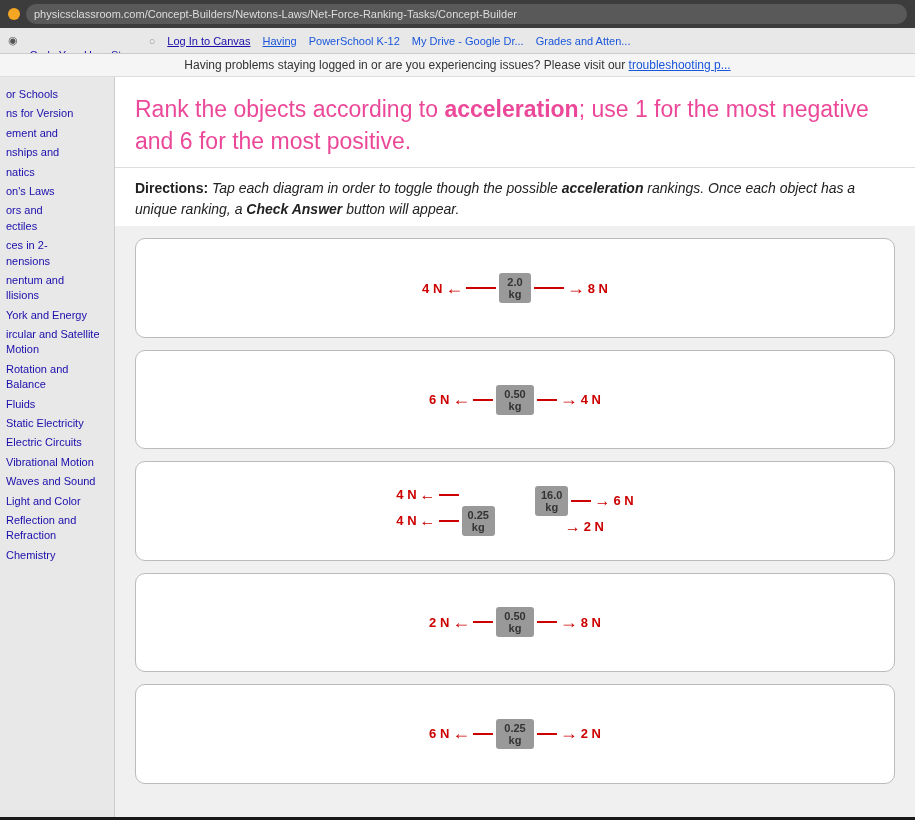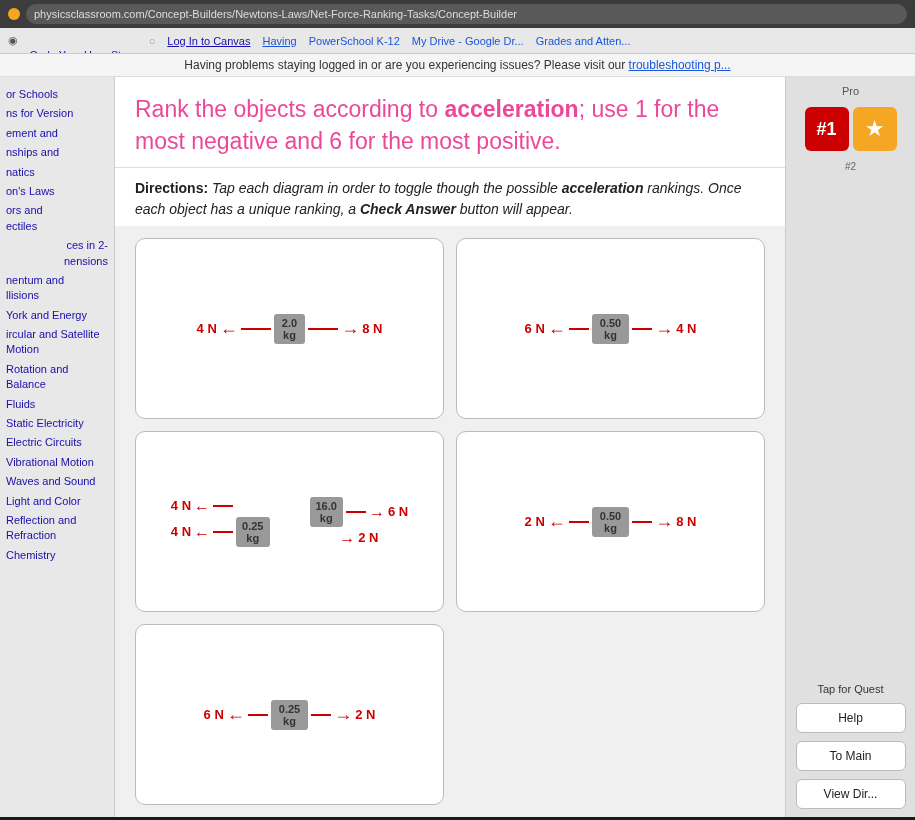--- a/index.html
+++ b/index.html
@@ -117,21 +117,21 @@
       color: #222;
       background: #fff;
       line-height: 1.5;
     }
     .directions-box em { font-style: italic; }
     .directions-box strong { font-weight: bold; }
 
     
     .diagram-grid {
       display: grid;
-      grid-template-columns: 1fr 1fr;
+      grid-template-columns: 1fr;
       gap: 12px;
       padding: 12px 20px;
       background: #f0f0f0;
       flex: 1;
     }
 
     .diagram-box {
       background: #fff;
       border: 1.5px solid #bbb;
       border-radius: 10px;
@@ -263,21 +263,21 @@
 
   <div class="sidebar">
     <div class="sidebar-item">or Schools</div>
     <div class="sidebar-item">ns for Version</div>
     <div class="sidebar-item">ement and</div>
     <div class="sidebar-item">nships and</div>
     <div class="sidebar-item">natics</div>
     <div class="sidebar-item">on's Laws</div>
     <div class="sidebar-item" style="white-space:pre-line;">ors and
 ectiles</div>
-    <div class="sidebar-item" style="white-space:pre-line;text-align:right;">ces in 2-
+    <div class="sidebar-item" style="white-space:pre-line;">ces in 2-
 nensions</div>
     <div class="sidebar-item" style="white-space:pre-line;">nentum and
 llisions</div>
     <div class="sidebar-item">York and Energy</div>
     <div class="sidebar-item" style="white-space:pre-line;">ircular and Satellite
 Motion</div>
     <div class="sidebar-item">Rotation and Balance</div>
     <div class="sidebar-item">Fluids</div>
     <div class="sidebar-item">Static Electricity</div>
     <div class="sidebar-item">Electric Circuits</div>
@@ -389,36 +389,18 @@
             <span class="force-val">2 N</span>
           </div>
         </div>
       </div>
 
       <div style="background:transparent;"></div>
 
     </div>
   </div>
 
-  <div class="right-panel">
-    <div style="font-size:11px;color:#555;margin-bottom:2px;">Pro</div>
-    <div class="badge-row">
-      <div class="rank-badge">#1</div>
-      <div class="star-badge">
-        <span>★</span>
-      </div>
-    </div>
-    <div style="font-size:10px;color:#666;text-align:center;margin-top:2px;">#2</div>
-
-    <div style="flex:1;"></div>
-
-    <div class="tap-text">Tap for Quest</div>
-
-    <button class="right-btn">Help</button>
-    <button class="right-btn">To Main</button>
-    <button class="right-btn">View Dir...</button>
-  </div>
 
 </div>
 
 <div class="bottom-bar">
   
 </div>
 
 </body></html>

